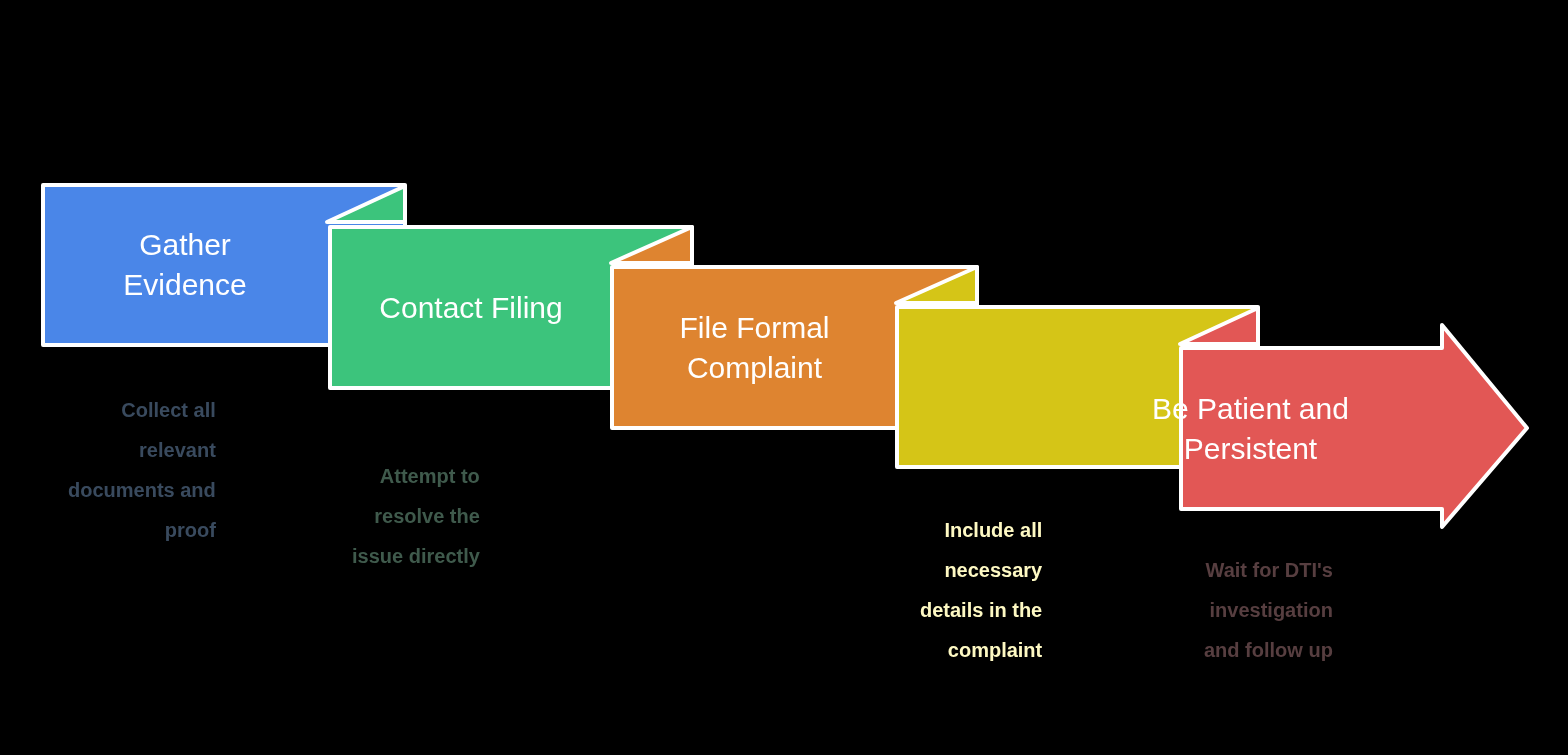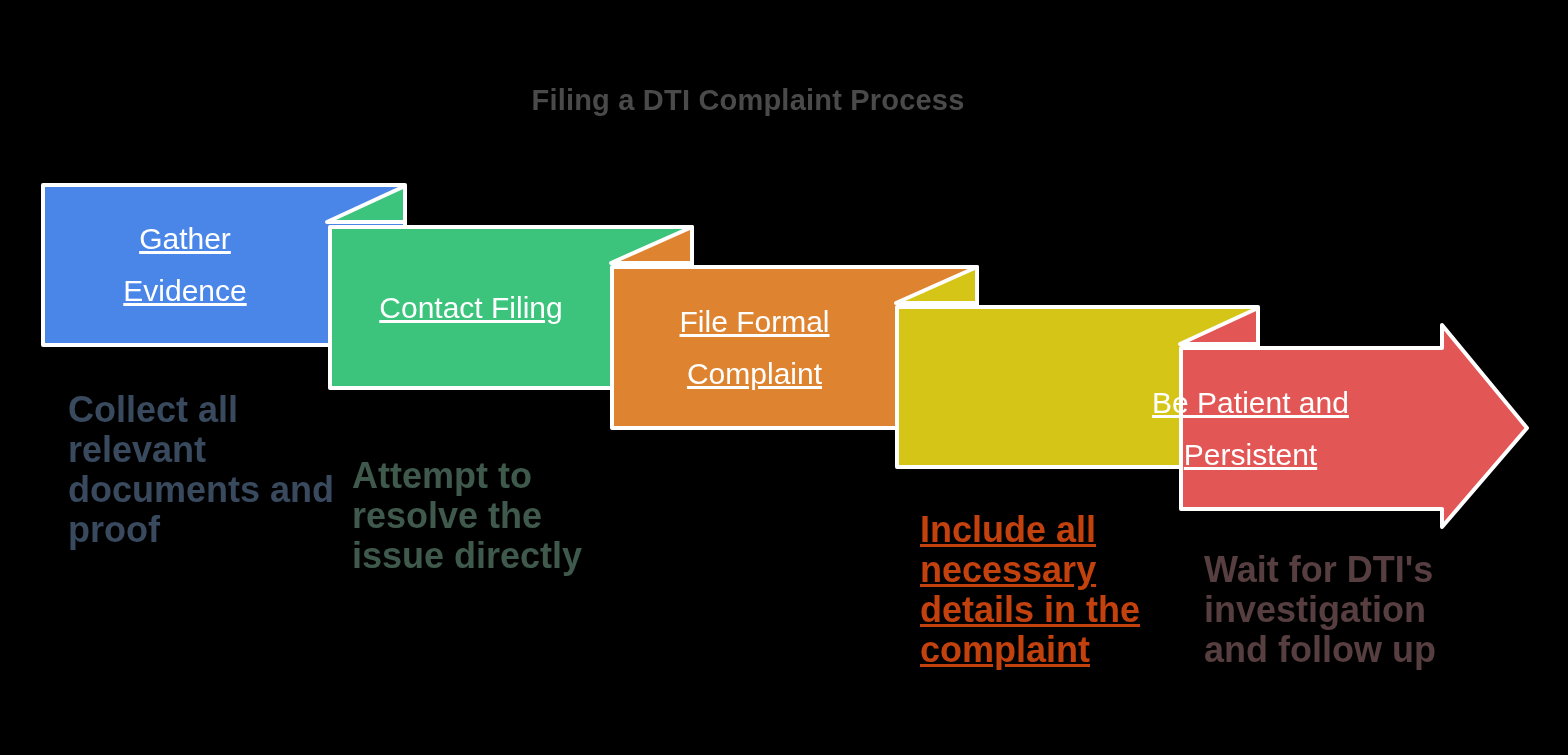--- a/index.html
+++ b/index.html
@@ -31,48 +31,47 @@
     top: 0;
   }
   .box-label {
     position: absolute;
     display: flex;
     align-items: center;
     justify-content: center;
     text-align: center;
     color: #ffffff;
     font-size: 30px;
-    line-height: 52px;
+    line-height: 40px;
     white-space: pre-line;
-    text-decoration: underline;
   }
   .lbl-1 { left: 43px;   top: 185px; width: 284px; height: 160px; }
   .lbl-2 { left: 330px;  top: 227px; width: 282px; height: 161px; }
   .lbl-3 { left: 612px;  top: 267px; width: 285px; height: 161px; }
   .lbl-4 { left: 897px;  top: 307px; width: 284px; height: 160px; }
   .lbl-5 { left: 1120px; top: 348px; width: 261px; height: 161px; }
   .desc {
     position: absolute;
-    font-size: 36px;
+    font-size: 20px;
     font-weight: bold;
     line-height: 40px;
     white-space: pre-line;
+    text-align: right;
   }
   .desc-1 { left: 68px;   top: 390px; }
   .desc-2 { left: 352px;  top: 430px; margin-top: 26px; }
   .desc-3 { left: 636px;  top: 470px; }
   .desc-4 { left: 920px;  top: 510px; }
   .desc-5 { left: 1204px; top: 550px; }
 </style>
 </head>
 <body>
 
 <div class="canvas">
 
-  <div class="title" style="color: rgb(74, 74, 74);">Filing a DTI Complaint Process</div>
 
   <svg class="ribbon-svg" width="1568" height="755" viewBox="0 0 1568 755">
 
     <polygon points="43,185 405,185 405,345 43,345" stroke="#ffffff" stroke-width="4" stroke-linejoin="round" fill="#4a86e8"></polygon>
 
     <polygon points="327,222 405,186 405,222" stroke="#ffffff" stroke-width="4" stroke-linejoin="round" fill="#3cc47c"></polygon>
     <polygon points="330,227 692,227 692,388 330,388" stroke="#ffffff" stroke-width="4" stroke-linejoin="round" fill="#3cc47c"></polygon>
 
     <polygon points="611,263 692,227 692,263" stroke="#ffffff" stroke-width="4" stroke-linejoin="round" fill="#de8430"></polygon>
     <polygon points="612,267 977,267 977,428 612,428" stroke="#ffffff" stroke-width="4" stroke-linejoin="round" fill="#de8430"></polygon>
@@ -92,21 +91,21 @@
   <div class="box-label lbl-5">Be Patient and
 Persistent</div>
 
   <div class="desc desc-1" style="color: rgb(57, 74, 94);">Collect all
 relevant
 documents and
 proof</div>
   <div class="desc desc-2" style="color: rgb(63, 90, 76);">Attempt to
 resolve the
 issue directly</div>
-  <div class="desc desc-4" style="color: #c2410c; text-decoration: underline;">Include all
+  <div class="desc desc-4" style="color: #fef9c3;">Include all
 necessary
 details in the
 complaint</div>
   <div class="desc desc-5" style="color: rgb(87, 62, 64);">Wait for DTI's
 investigation
 and follow up</div>
 
 </div>
 
 </body></html>

